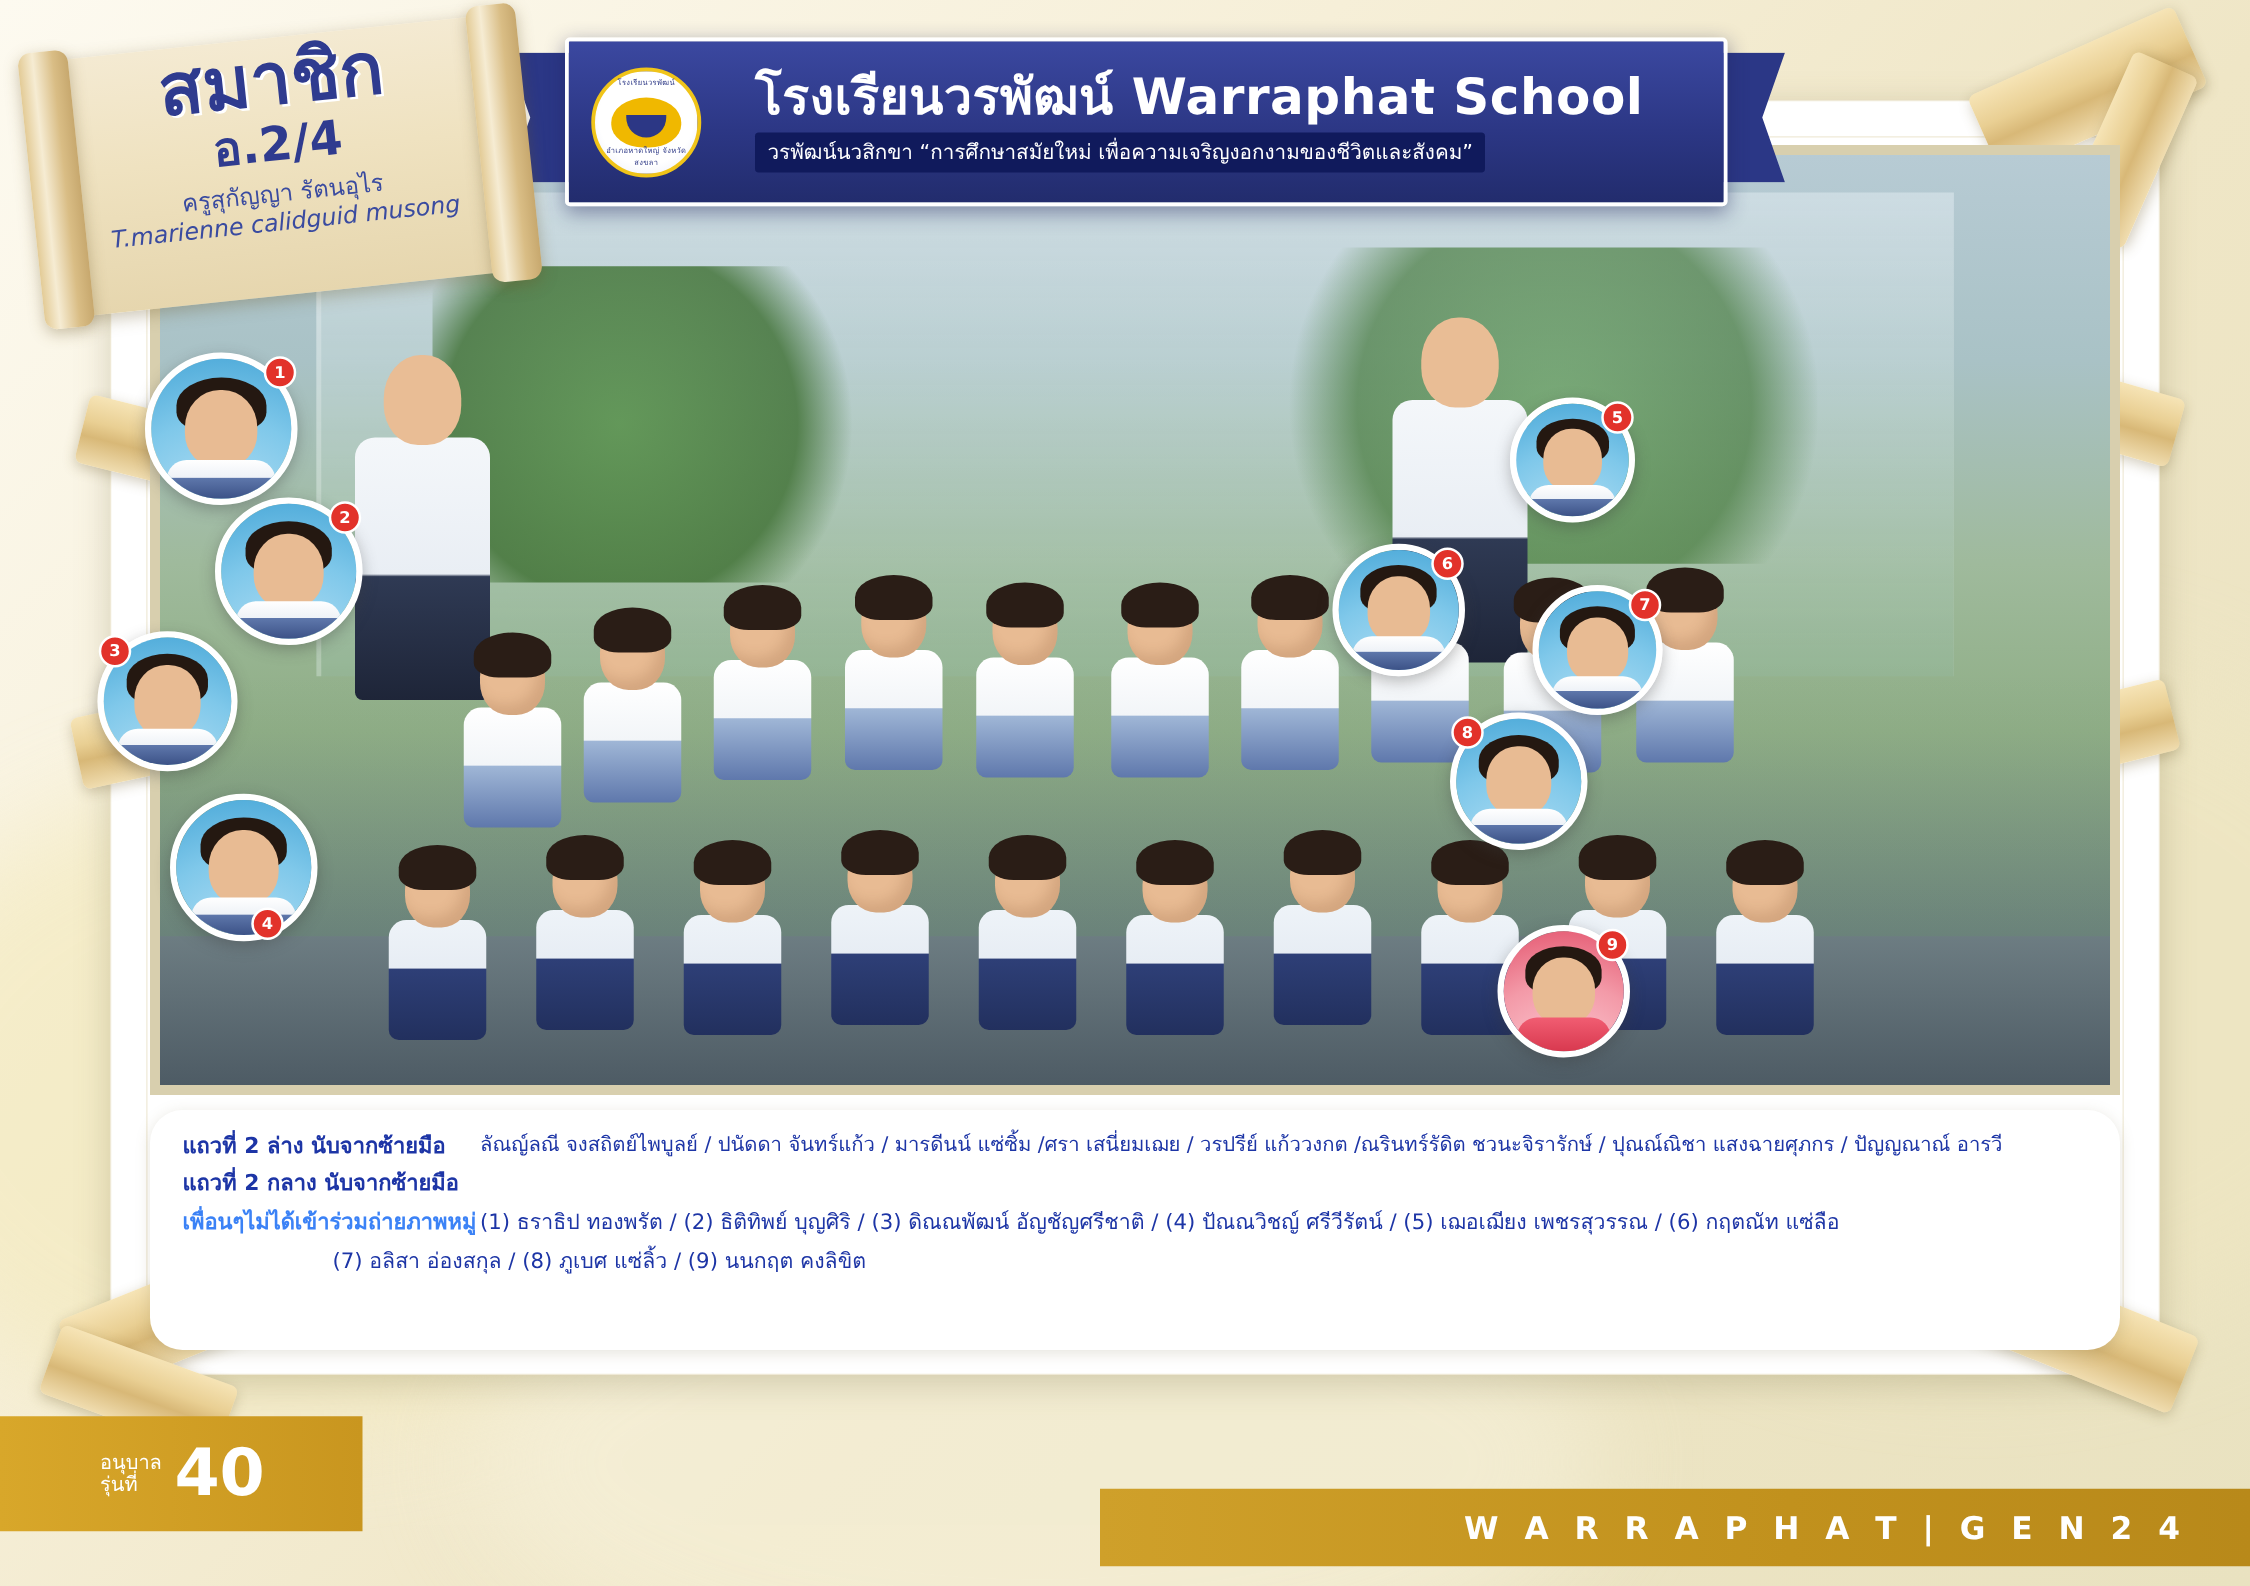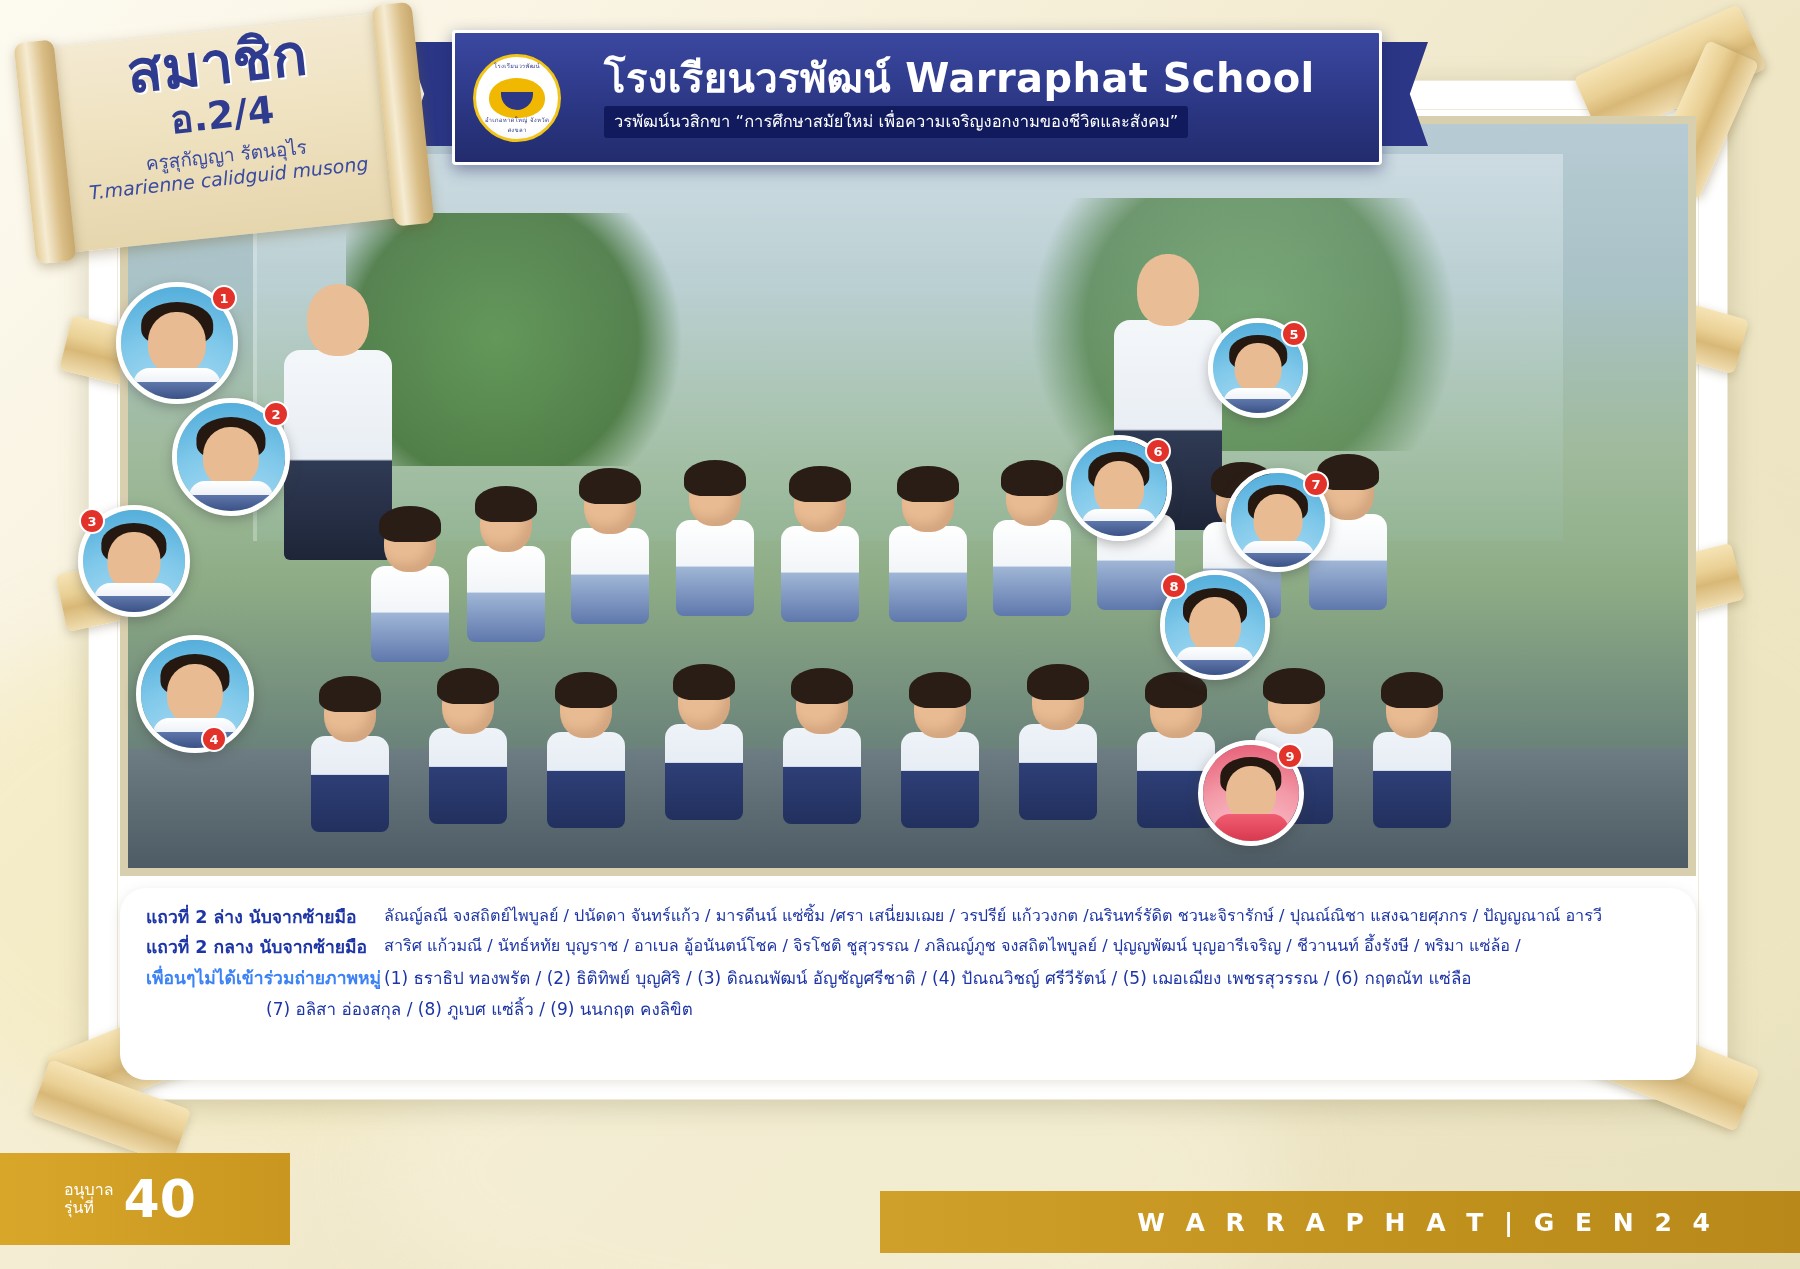--- a/index.html
+++ b/index.html
@@ -309,36 +309,36 @@
     color: #1d35a6; font-size: 16.2px; line-height: 1.5;
     margin-left: 238px; margin-top: -2px; margin-bottom: 4px;
   }
   .extra-line {
     color: #1d35a6; font-size: 17px; line-height: 1.6;
   }
   .extra-cont { margin-left: 120px; }
 
   
   .gold-logo {
-    position: absolute; left: 0; bottom: 24px;
+    position: absolute; left: 0; bottom: 44px;
     width: 290px; height: 92px;
     background: linear-gradient(90deg,#d8a72a 0%, #c9961f 100%);
-    display: flex; align-items: center; padding-left: 64px;
+    display: flex; align-items: center; padding-left: 80px;
     color: #ffffff;
   }
   .gold-logo .gl-small { font-size: 16px; line-height: 1.1; }
   .gold-logo .gl-big { font-size: 52px; font-weight: bold; margin-left: 10px; line-height: 1; }
 
   
   .footer-bar {
     position: absolute; right: 0; bottom: 16px;
     width: 920px; height: 62px;
     background: linear-gradient(90deg,#cfa02a 0%, #c1911d 60%, #b8891a 100%);
     display: flex; align-items: center; justify-content: flex-end;
-    padding-right: 84px;
+    padding-right: 50px;
   }
   .footer-bar .txt {
     color: #ffffff; font-size: 25px; font-weight: bold; letter-spacing: 6px;
   }
 </style>
 </head>
 <body>
 
 <div id="page">
 
@@ -607,21 +607,20 @@
   </div>
 
   <div class="names-panel">
     <div class="name-row">
       <div class="row-label">แถวที่ 2 ล่าง  นับจากซ้ายมือ</div>
       <div class="row-names">ลัณญ์ลณี จงสถิตย์ไพบูลย์ / ปนัดดา จันทร์แก้ว / มารดีนน์ แซ่ซิ้ม /ศรา เสนี่ยมเฌย / วรปรีย์ แก้ววงกต /ณรินทร์รัดิต ชวนะจิรารักษ์ / ปุณณ์ณิชา แสงฉายศุภกร / ปัญญณาณ์ อารวี</div>
     </div>
 
     <div class="name-row">
       <div class="row-label">แถวที่ 2 กลาง  นับจากซ้ายมือ</div>
-      <div class="row-names">สาริศ แก้วมณี / นัทธ์หทัย บุญราช / อาเบล อู้อนันตน์โชค / จิรโชติ ชูสุวรรณ / ภลิณญ์ภูช จงสถิตไพบูลย์ / ปุญญพัฒน์ บุญอารีเจริญ / ชีวานนท์ อึ้งรังษี / พริมา แซ่ล้อ /</div>
     </div>
 
     <div class="name-row">
       <div class="row-label red">เพื่อนๆไม่ได้เข้าร่วมถ่ายภาพหมู่</div>
       <div class="extra-line">(1)  ธราธิป ทองพรัต /      (2)  ธิติทิพย์ บุญศิริ /     (3)  ดิณณพัฒน์ อัญชัญศรีชาติ /    (4)  ปัณณวิชญ์ ศรีวีรัตน์ /     (5)   เฌอเฌียง เพชรสุวรรณ /    (6)  กฤตณัท แซ่ลือ</div>
     </div>
     <div class="extra-line extra-cont">(7)  อลิสา อ่องสกุล /     (8)  ภูเบศ แซ่ลิ้ว /     (9)  นนกฤต คงลิขิต</div>
   </div>
 
   <div class="gold-logo">

